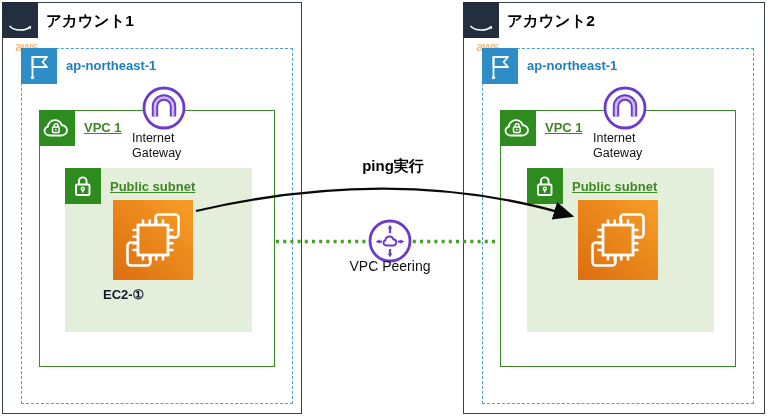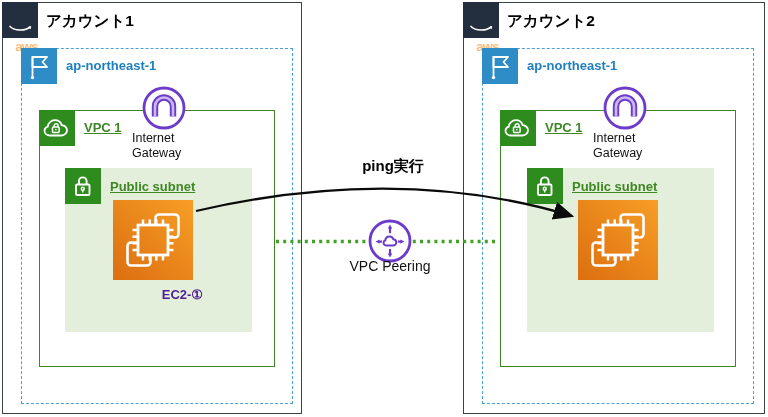--- a/index.html
+++ b/index.html
@@ -29,21 +29,21 @@
   .iconbox{width:36px;height:36px;}
   .iconbox svg{display:block;}
   .awslogo{width:36px;height:36px;background:var(--aws_dark);}
   .aws-word{position:absolute;top:2px;left:0;right:0;text-align:right;color:#fdba74;
             font-weight:700;font-size:13px;letter-spacing:-0.6px;margin-top:35px;}
   .aws-smile{position:absolute;left:0;top:0;}
   .account-title{font-size:15.5px;font-weight:700;color:#000;white-space:nowrap;}
   .region-label{font-size:13px;font-weight:700;color:var(--region_text);white-space:nowrap;}
   .green-label{font-size:13px;font-weight:700;color:var(--green_border);white-space:nowrap;text-decoration:underline;}
   .igw-label{font-size:12.5px;font-weight:400;color:var(--ink);text-align:left;line-height:1.18;}
-  .ec2-label{font-size:13px;font-weight:700;color:#4c1d95;text-align:right;}
+  .ec2-label{font-size:13px;font-weight:700;color:#0f172a;text-align:left;}
   .ping-label{font-size:15px;font-weight:700;color:#000;text-align:center;white-space:nowrap;}
   .peer-label{font-size:14px;font-weight:500;color:var(--ink);text-align:center;white-space:nowrap;}
   svg .sw{stroke:#fff;fill:none;}
   svg .fw{fill:#fff;stroke:none;}
   svg .sp{stroke:var(--purple);fill:none;}
   svg .fp{fill:var(--purple);stroke:none;}
   svg .spl{stroke:var(--purple_light);fill:none;}
   svg .circle-bg{fill:#fff;stroke:var(--purple);}
   svg .st-dark{stop-color:var(--ec2_dark);}
   svg .st-light{stop-color:var(--ec2_light);}

